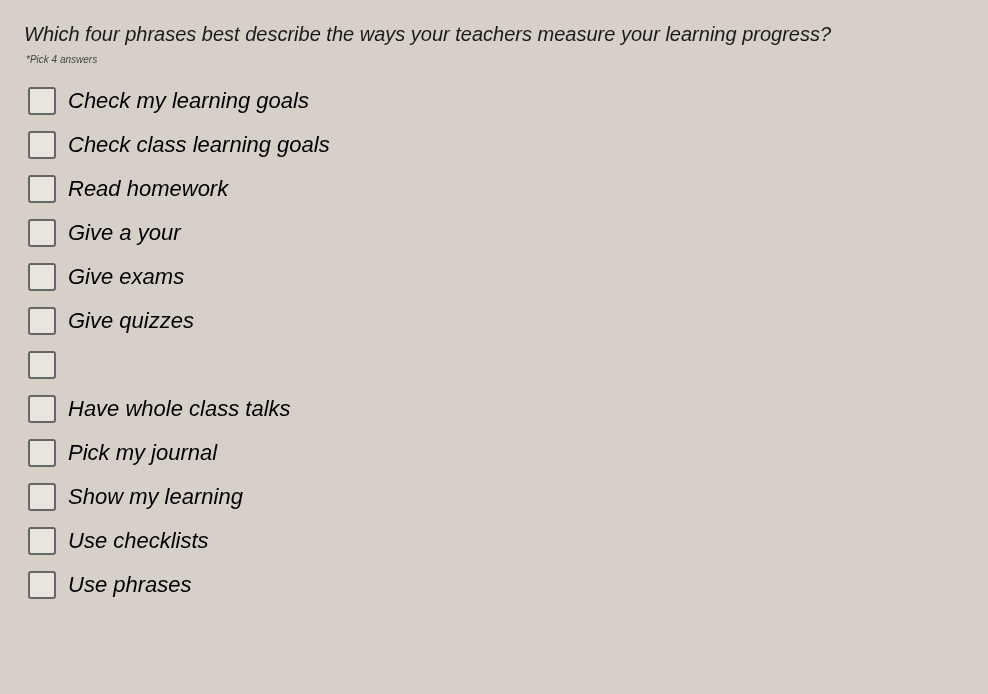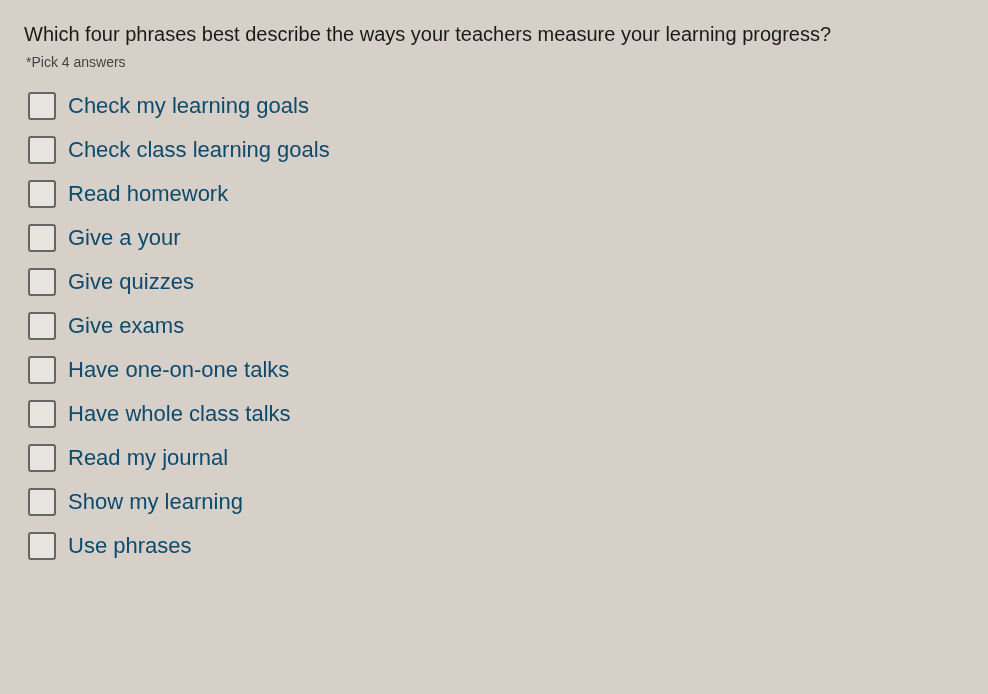--- a/index.html
+++ b/index.html
@@ -1,38 +1,39 @@
 <!DOCTYPE html>
 <html><head>
   <meta charset="utf-8">
   <style>
     * {
       box-sizing: border-box;
       margin: 0;
       padding: 0;
+      font-style: italic;
     }
 
     body {
       width: 988px;
       min-height: 694px;
       background: #d6d0c8;
       font-family: Arial, sans-serif;
       padding: 20px 24px;
     }
 
     .question-title {
       font-size: 20px;
       font-weight: 400;
       color: #1a1a1a;
       margin-bottom: 6px;
       line-height: 1.4;
     }
 
     .pick-label {
-      font-size: 14px;
+      font-size: 10px;
       color: #444;
       margin-bottom: 14px;
       margin-left: 2px;
     }
 
     .options-list {
       list-style: none;
       display: flex;
       flex-direction: column;
       gap: 0px;
@@ -51,21 +52,21 @@
       height: 28px;
       border: 2px solid #666;
       background: #e8e4de;
       border-radius: 3px;
       flex-shrink: 0;
       cursor: pointer;
     }
 
     .option-label {
       font-size: 22px;
-      color: #0c4a6e;
+      color: #000000;
       font-weight: 400;
     }
   </style>
 </head>
 <body>
 
 <div>
   <p class="question-title">Which four phrases best describe the ways your teachers measure your learning progress?</p>
   <p class="pick-label">*Pick 4 answers</p>
 
@@ -81,40 +82,43 @@
       <li class="option-item">
         <div class="option-checkbox"></div>
         <span class="option-label">Read homework</span>
       </li>
       <li class="option-item">
         <div class="option-checkbox"></div>
         <span class="option-label">Give a your</span>
       </li>
       <li class="option-item">
         <div class="option-checkbox"></div>
+        <span class="option-label">Give exams</span>
+      </li>
+      <li class="option-item">
+        <div class="option-checkbox"></div>
         <span class="option-label">Give quizzes</span>
       </li>
       <li class="option-item">
         <div class="option-checkbox"></div>
-        <span class="option-label">Give exams</span>
-      </li>
-      <li class="option-item">
-        <div class="option-checkbox"></div>
-        <span class="option-label">Have one-on-one talks</span>
       </li>
       <li class="option-item">
         <div class="option-checkbox"></div>
         <span class="option-label">Have whole class talks</span>
       </li>
       <li class="option-item">
         <div class="option-checkbox"></div>
-        <span class="option-label">Read my journal</span>
+        <span class="option-label">Pick my journal</span>
       </li>
       <li class="option-item">
         <div class="option-checkbox"></div>
         <span class="option-label">Show my learning</span>
+      </li>
+      <li class="option-item">
+        <div class="option-checkbox"></div>
+        <span class="option-label">Use checklists</span>
       </li>
       <li class="option-item">
         <div class="option-checkbox"></div>
         <span class="option-label">Use phrases</span>
       </li>
     </ul>
 </div>
 
 </body></html>

